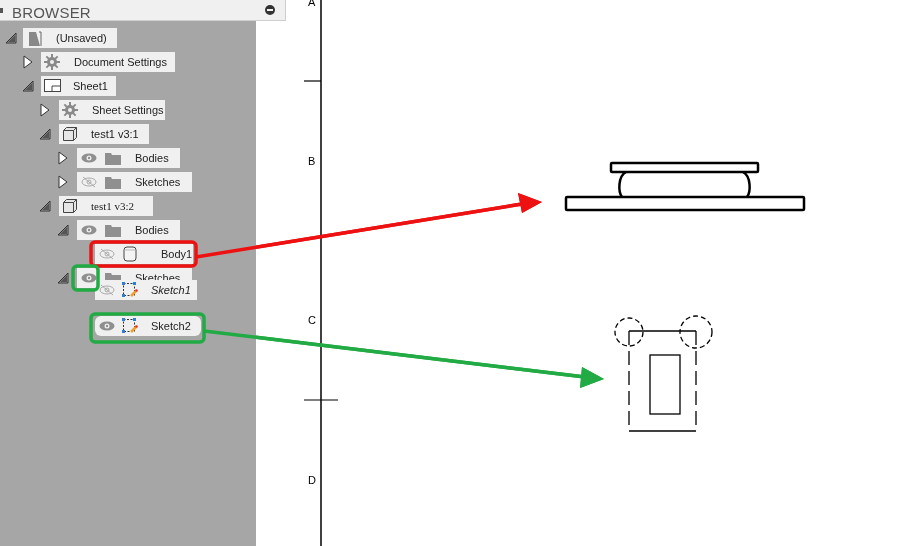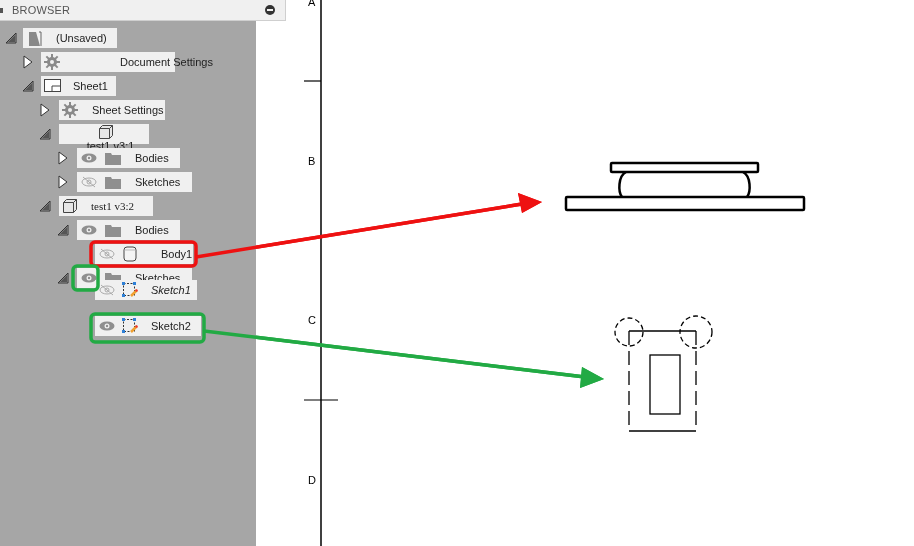--- a/index.html
+++ b/index.html
@@ -1,19 +1,19 @@
 <!DOCTYPE html>
 <html><head>
 <meta charset="utf-8">
 <style>
   html, body { margin:0; padding:0; }
   body { width:914px; height:546px; position:relative; overflow:hidden; background:#ffffff; font-family:"Liberation Sans", sans-serif; }
   #browser { position:absolute; left:0; top:0; width:256px; height:546px; background:#a6a6a6; }
   #browser-header { position:absolute; left:0; top:0; width:286px; height:21px; background:#f0f0f0; border-bottom:1px solid #cfcfcf; border-right:1px solid #cfcfcf; box-sizing:border-box; }
-  #browser-header .title { position:absolute; left:12px; top:4px; font-size:11px; color:#555; letter-spacing:0.2px; }
+  #browser-header .title { position:absolute; left:12px; top:4px; font-size:15px; color:#555; letter-spacing:0.2px; }
   #browser-header .collapse { position:absolute; left:265px; top:5px; width:10px; height:10px; border-radius:50%; background:#333; }
   #browser-header .collapse::after { content:""; position:absolute; left:2px; top:4px; width:6px; height:2px; background:#f0f0f0; }
   #browser-header .lefttick { position:absolute; left:0; top:8px; width:3px; height:5px; background:#555; }
   .tog { position:absolute; width:12px; height:14px; display:flex; align-items:center; justify-content:center; }
   .chip { position:absolute; height:20px; background:#f0f0f0; display:flex; align-items:center; font-size:11px; color:#222; box-sizing:border-box;text-align:center; }
   .chip .lbl { white-space:nowrap; }
   .ico { display:inline-block; position:relative; }
 
   #canvas { position:absolute; left:256px; top:0; width:658px; height:546px; }
   svg { display:block; }
@@ -46,21 +46,21 @@
     <span class="lbl" style="margin-left:14px;">(Unsaved)</span>
   </div>
 </div>
 
 <div>
   <span class="tog" style="left:22px;top:55px;">
     <svg width="12" height="14">
         <polygon points="2,1 10,7 2,13" fill="#fff" stroke="#333" stroke-width="1"></polygon>
       </svg>
   </span>
-  <div class="chip" style="left:41px;top:52px;width:134px;gap:46px;">
+  <div class="chip" style="left:41px;top:52px;width:134px;">
     <span class="ico" style="margin-left:3px;width:16px;height:16px;">
       <svg width="16" height="16" viewBox="0 0 16 16">
           <g fill="#8a8a8a">
             <circle cx="8" cy="8" r="5"></circle>
             <rect x="7" y="0" width="2" height="16"></rect>
             <rect x="0" y="7" width="16" height="2"></rect>
             <rect x="7" y="0" width="2" height="16" transform="rotate(45 8 8)"></rect>
             <rect x="7" y="0" width="2" height="16" transform="rotate(-45 8 8)"></rect>
           </g>
           <circle cx="8" cy="8" r="2" fill="#f0f0f0"></circle>
@@ -111,21 +111,21 @@
   </div>
 </div>
 
 <div>
   <span class="tog" style="left:39px;top:127px;">
     <svg width="12" height="12">
         <polygon points="11,1 11,11 1,11" fill="none" stroke="#333" stroke-width="1"></polygon>
         <polygon points="10,3 10,10 3,10" fill="#555"></polygon>
       </svg>
   </span>
-  <div class="chip" style="left:59px;top:124px;width:90px;flex-direction:column;">
+  <div class="chip" style="left:59px;top:124px;width:90px;">
     <span class="ico" style="margin-left:3px;width:16px;height:16px;">
       <svg width="16" height="16">
           <path d="M1.5,4.5 L4.5,1.5 L14.5,1.5 L14.5,11.5 L11.5,14.5 L1.5,14.5 Z" fill="#e6e6e6" stroke="#444"></path>
           <path d="M1.5,4.5 L11.5,4.5 L11.5,14.5 M11.5,4.5 L14.5,1.5" fill="none" stroke="#444"></path>
         </svg>
     </span>
     <span class="lbl" style="margin-left:13px;">test1 v3:1</span>
   </div>
 </div>
 
@@ -277,21 +277,21 @@
           <rect x="0" y="12" width="3" height="3" fill="#2d7fd6"></rect>
           <line x1="9" y1="14" x2="15" y2="8" stroke="#f0a030" stroke-width="2.5"></line>
           <circle cx="14.5" cy="8.5" r="1.2" fill="#e33"></circle>
         </svg>
     </span>
     <span class="lbl" style="margin-left:13px;">Sketch1</span>
   </div>
 </div>
 
 <div>
-  <div class="chip" style="left:95px;top:316px;width:106px;">
+  <div class="chip" style="left:95px;top:316px;width:106px;border-radius:6px;">
     <span class="ico" style="margin-left:4px;width:16px;height:10px;">
       <svg width="16" height="10">
           <ellipse cx="8" cy="5" rx="7.5" ry="4.5" fill="#8f8f8f"></ellipse>
           <circle cx="8" cy="5" r="2.5" fill="#f0f0f0"></circle>
           <circle cx="8" cy="5" r="1.2" fill="#8f8f8f"></circle>
         </svg>
     </span>
     <span class="ico" style="margin-left:7px;width:16px;height:16px;">
       <svg width="16" height="16">
           <rect x="1.5" y="1.5" width="11" height="12" fill="none" stroke="#333" stroke-dasharray="2,1.5"></rect>

